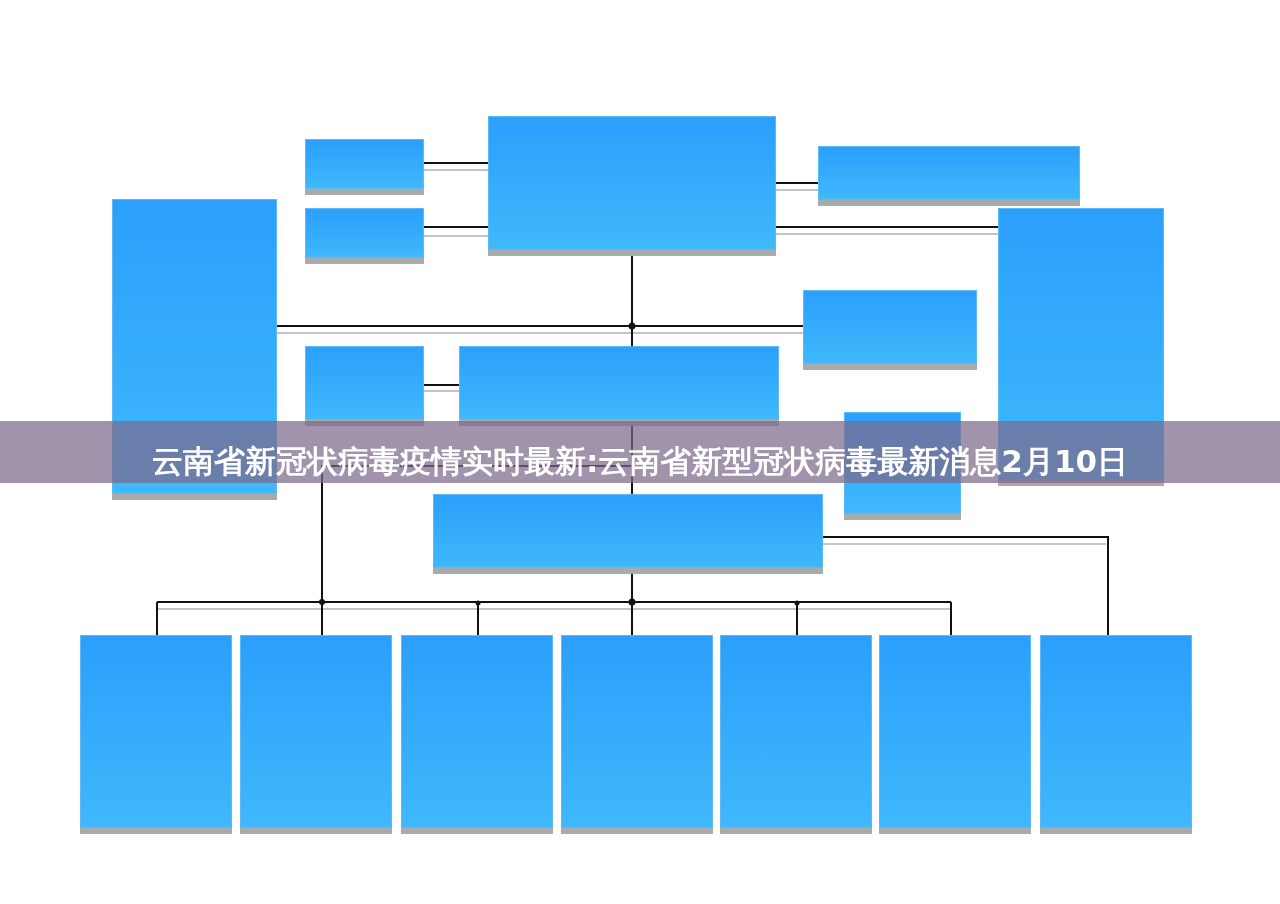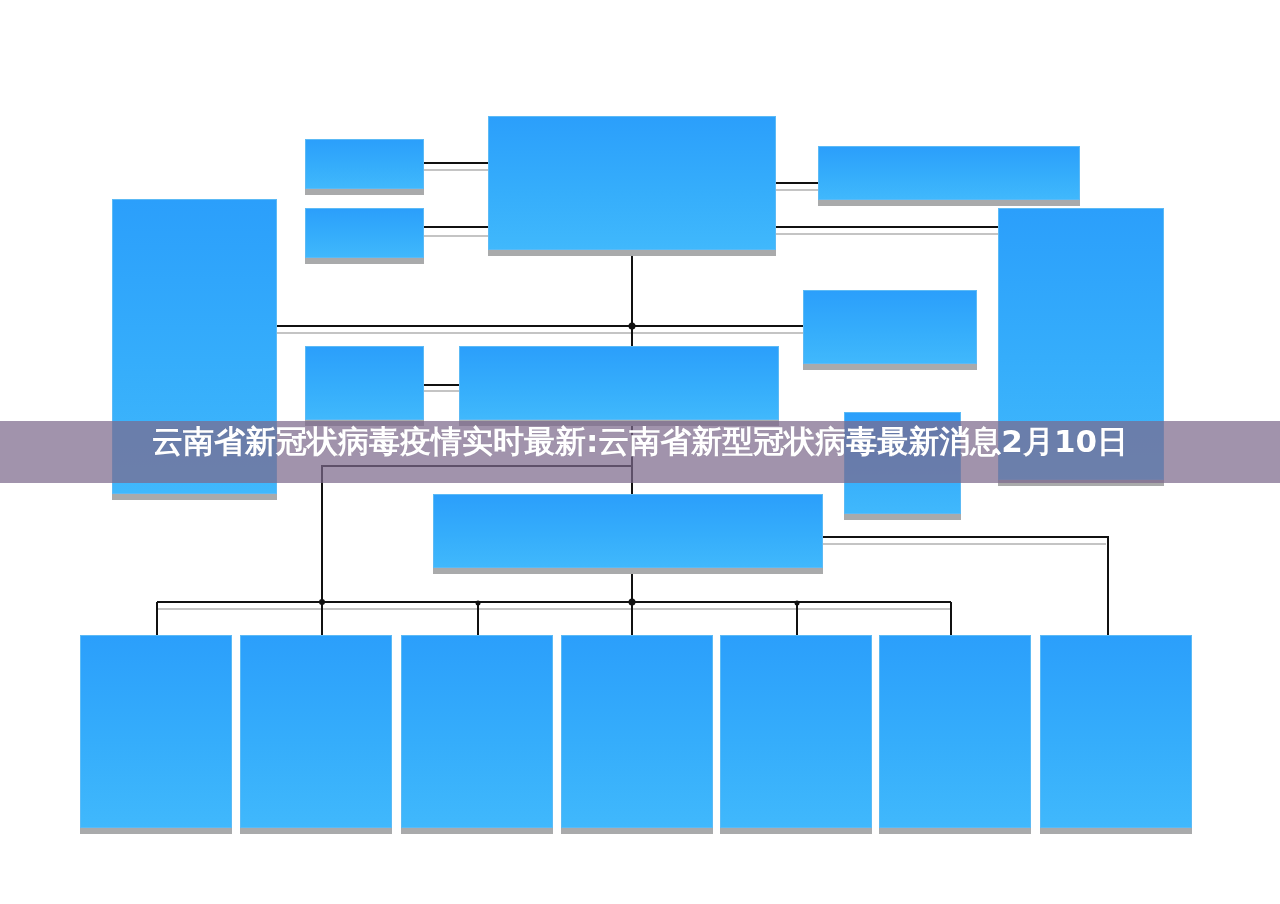--- a/index.html
+++ b/index.html
@@ -13,21 +13,21 @@
     .node {
       position: absolute;
       background: linear-gradient(to bottom, #2b9ffb 0%, #35adfb 55%, #40b8fc 100%);
       box-shadow: 0 6px 0 0 #a9aaab;
       border: 1px solid #5cbaf5;
       box-sizing: border-box;
     }
     #caption-band {
       position: absolute; left: 0; top: 421px; width: 1280px; height: 62px;
       background: rgba(125, 105, 140, 0.72);
-      display: flex; align-items: flex-start; justify-content: center;
+      display: flex; align-items: flex-end; justify-content: center;
     }
     #caption-text {
       color: #ffffff; font-weight: bold; font-size: 31px; letter-spacing: 0px;
       font-family: "DejaVu Sans", sans-serif; white-space: nowrap;
       text-shadow: 0 0 1px rgba(0,0,0,0.15);
     }
   </style>
 </head>
 <body>
 

